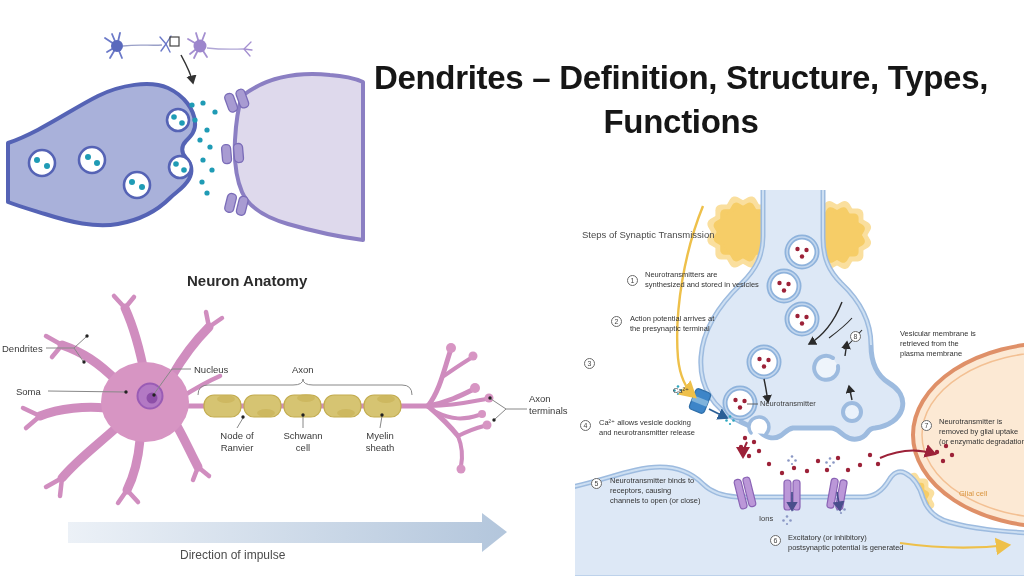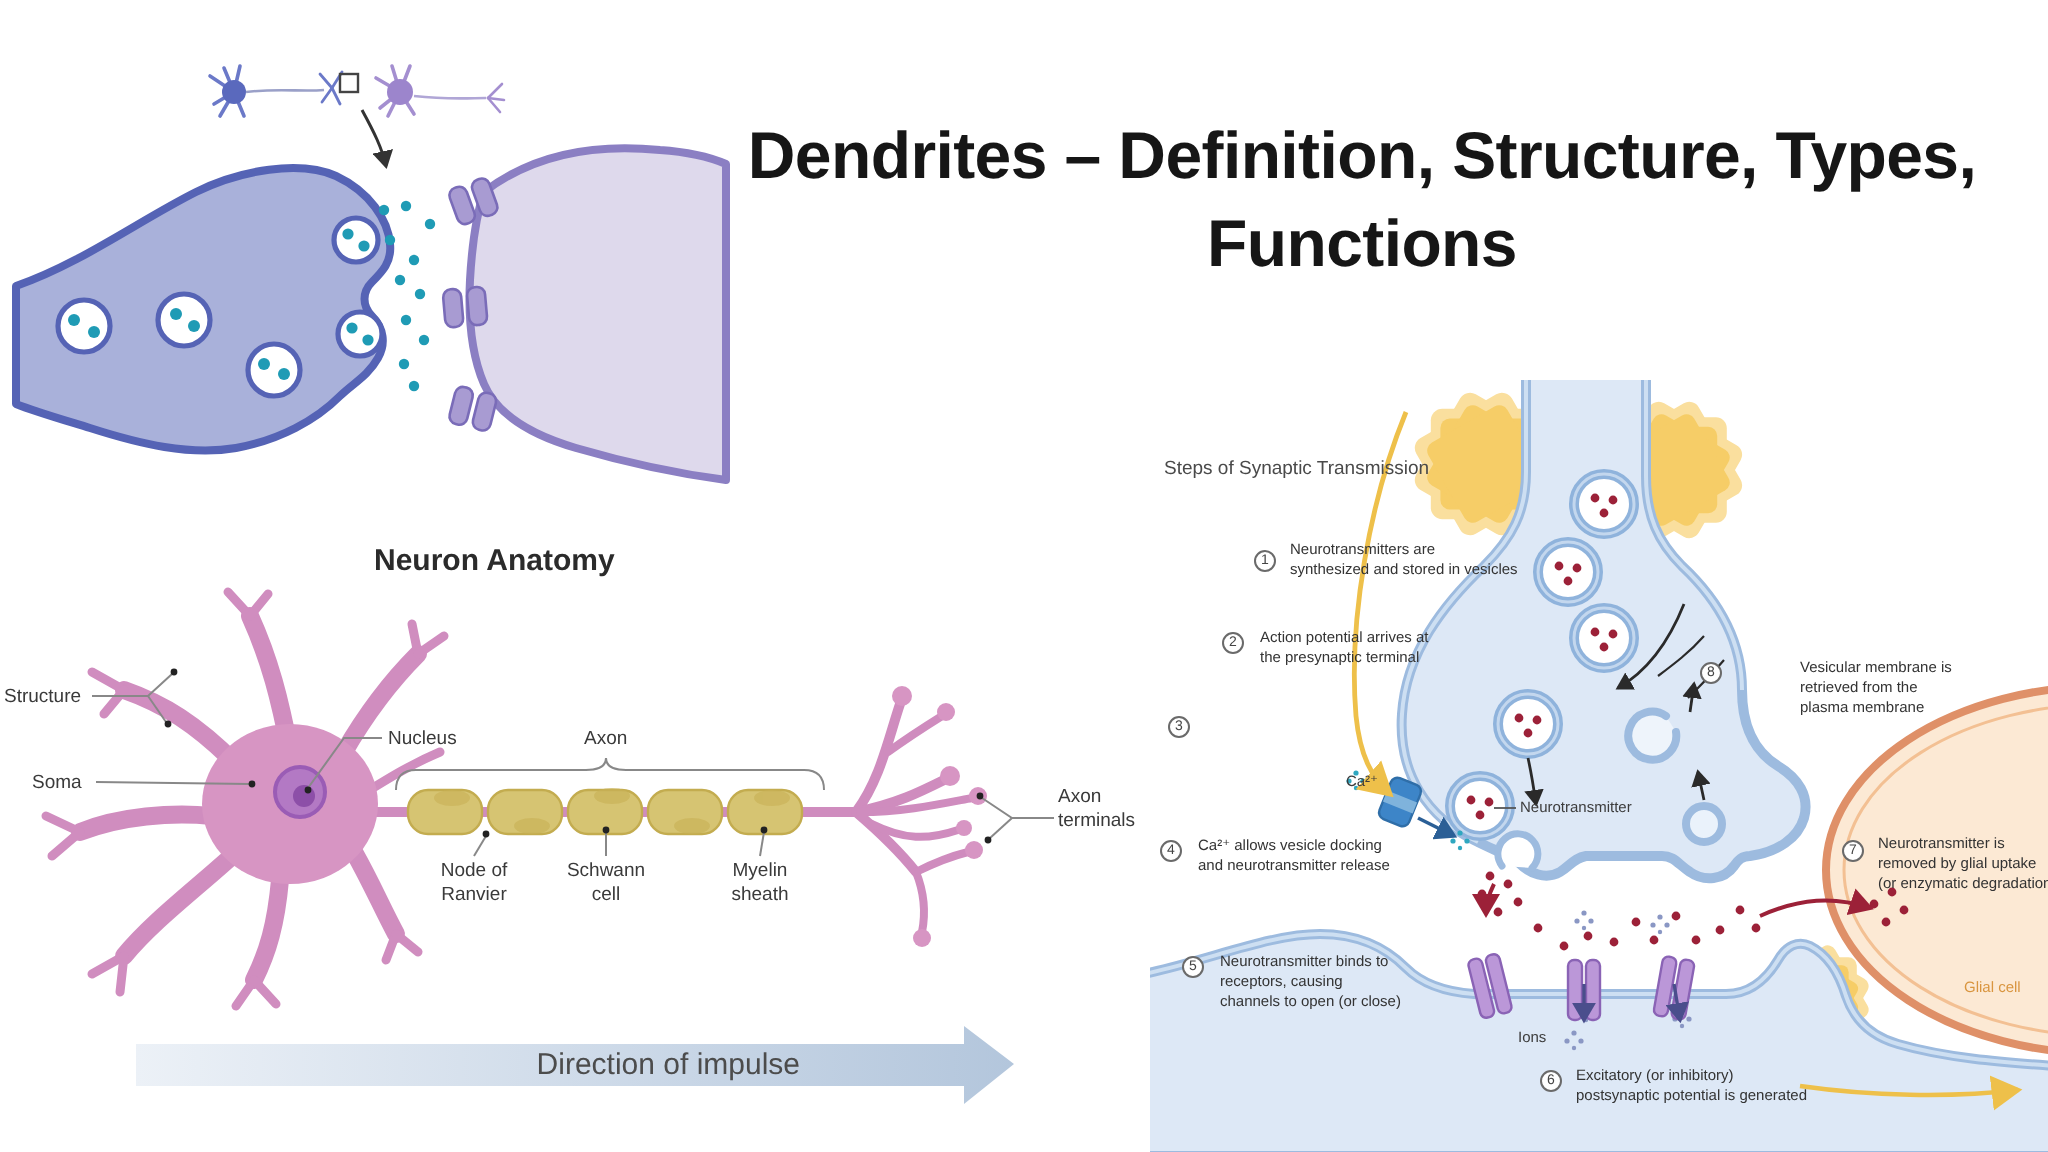--- a/index.html
+++ b/index.html
@@ -10,22 +10,22 @@
     font-size:33px;font-weight:bold;line-height:1.33;color:#161616;letter-spacing:-0.3px;}
   
   #neuron{left:0;top:258px;width:575px;height:255px;}
   #neuron-title{left:187px;top:14px;width:160px;
     font-size:15px;font-weight:bold;color:#2b2b2b;}
   .nlabel{font-size:9.5px;color:#3a3a3a;line-height:1.25;}
   .nlabel.c{text-align:center;white-space:pre-line;}
   .nlabel.l{white-space:pre-line;}
   
   #impulse{left:62px;top:508px;width:450px;height:48px;}
-  #impulse-label{left:180px;top:524px;width:220px;text-align:right;
-    font-size:15px;color:#4c4c4c;}
+  #impulse-label{left:180px;top:548px;width:220px;text-align:left;
+    font-size:12px;color:#4c4c4c;}
   
   #chem{left:575px;top:190px;width:449px;height:386px;overflow:hidden;}
   #chem-title{left:7px;top:20px;width:220px;font-size:15px;font-weight:bold;color:#222;}
   #chem-subtitle{left:7px;top:39px;width:220px;font-size:9.5px;color:#4a4a4a;}
   .stepnum{width:11px;height:11px;border:1px solid #6a6a6a;border-radius:50%;
     background:#fff;color:#444;font-size:7px;display:flex;align-items:center;
     justify-content:center;box-sizing:border-box;}
   .steptext{font-size:7.5px;line-height:1.32;color:#333;white-space:pre-line;}
   .cslabel{font-size:7.5px;color:#3c3c3c;}
   #glial-label{color:#d9953f;}
@@ -242,21 +242,21 @@
       <circle cx="126" cy="134" r="1.7"></circle>
         <circle cx="154" cy="137" r="1.7"></circle>
       <circle cx="243" cy="159" r="1.7"></circle>
         <circle cx="303" cy="157" r="1.7"></circle>
       <circle cx="382" cy="157" r="1.7"></circle>
       <circle cx="490" cy="140" r="1.7"></circle>
         <circle cx="494" cy="162" r="1.7"></circle>
     </g>
   </svg>
   <div id="neuron-title" class="abs">Neuron Anatomy</div>
-  <div class="abs nlabel" style="left:2px;top:85px;">Structure</div>
+  <div class="abs nlabel" style="left:2px;top:85px;">Dendrites</div>
   <div class="abs nlabel" style="left:16px;top:128px;text-align:right;">Soma</div>
   <div class="abs nlabel" style="left:194px;top:106px;">Nucleus</div>
   <div class="abs nlabel" style="left:292px;top:106px;">Axon</div>
   <div class="abs nlabel c" style="left:207px;top:172px;width:60px;">Node of
 Ranvier</div>
   <div class="abs nlabel c" style="left:273px;top:172px;width:60px;">Schwann
 cell</div>
   <div class="abs nlabel c" style="left:350px;top:172px;width:60px;">Myelin
 sheath</div>
   <div class="abs nlabel l" style="left:529px;top:135px;width:46px;">Axon
@@ -476,14 +476,14 @@
 (or enzymatic degradation)</div>
 
   <div class="abs stepnum" style="left:275px;top:141px;">8</div>
   <div class="abs steptext" style="left:293px;top:139px;width:100px;padding-left:32px;">Vesicular membrane is
 retrieved from the
 plasma membrane</div>
 
   <div class="abs cslabel" style="left:84px;top:196px;width:30px;text-align:right;">Ca²⁺</div>
   <div class="abs cslabel" style="left:185px;top:209px;">Neurotransmitter</div>
   <div class="abs cslabel" style="left:184px;top:324px;">Ions</div>
-  <div class="abs cslabel" id="glial-label" style="left:407px;top:299px;">Glial cell</div>
+  <div class="abs cslabel" id="glial-label" style="left:384px;top:299px;">Glial cell</div>
 </div>
 
 </body></html>

